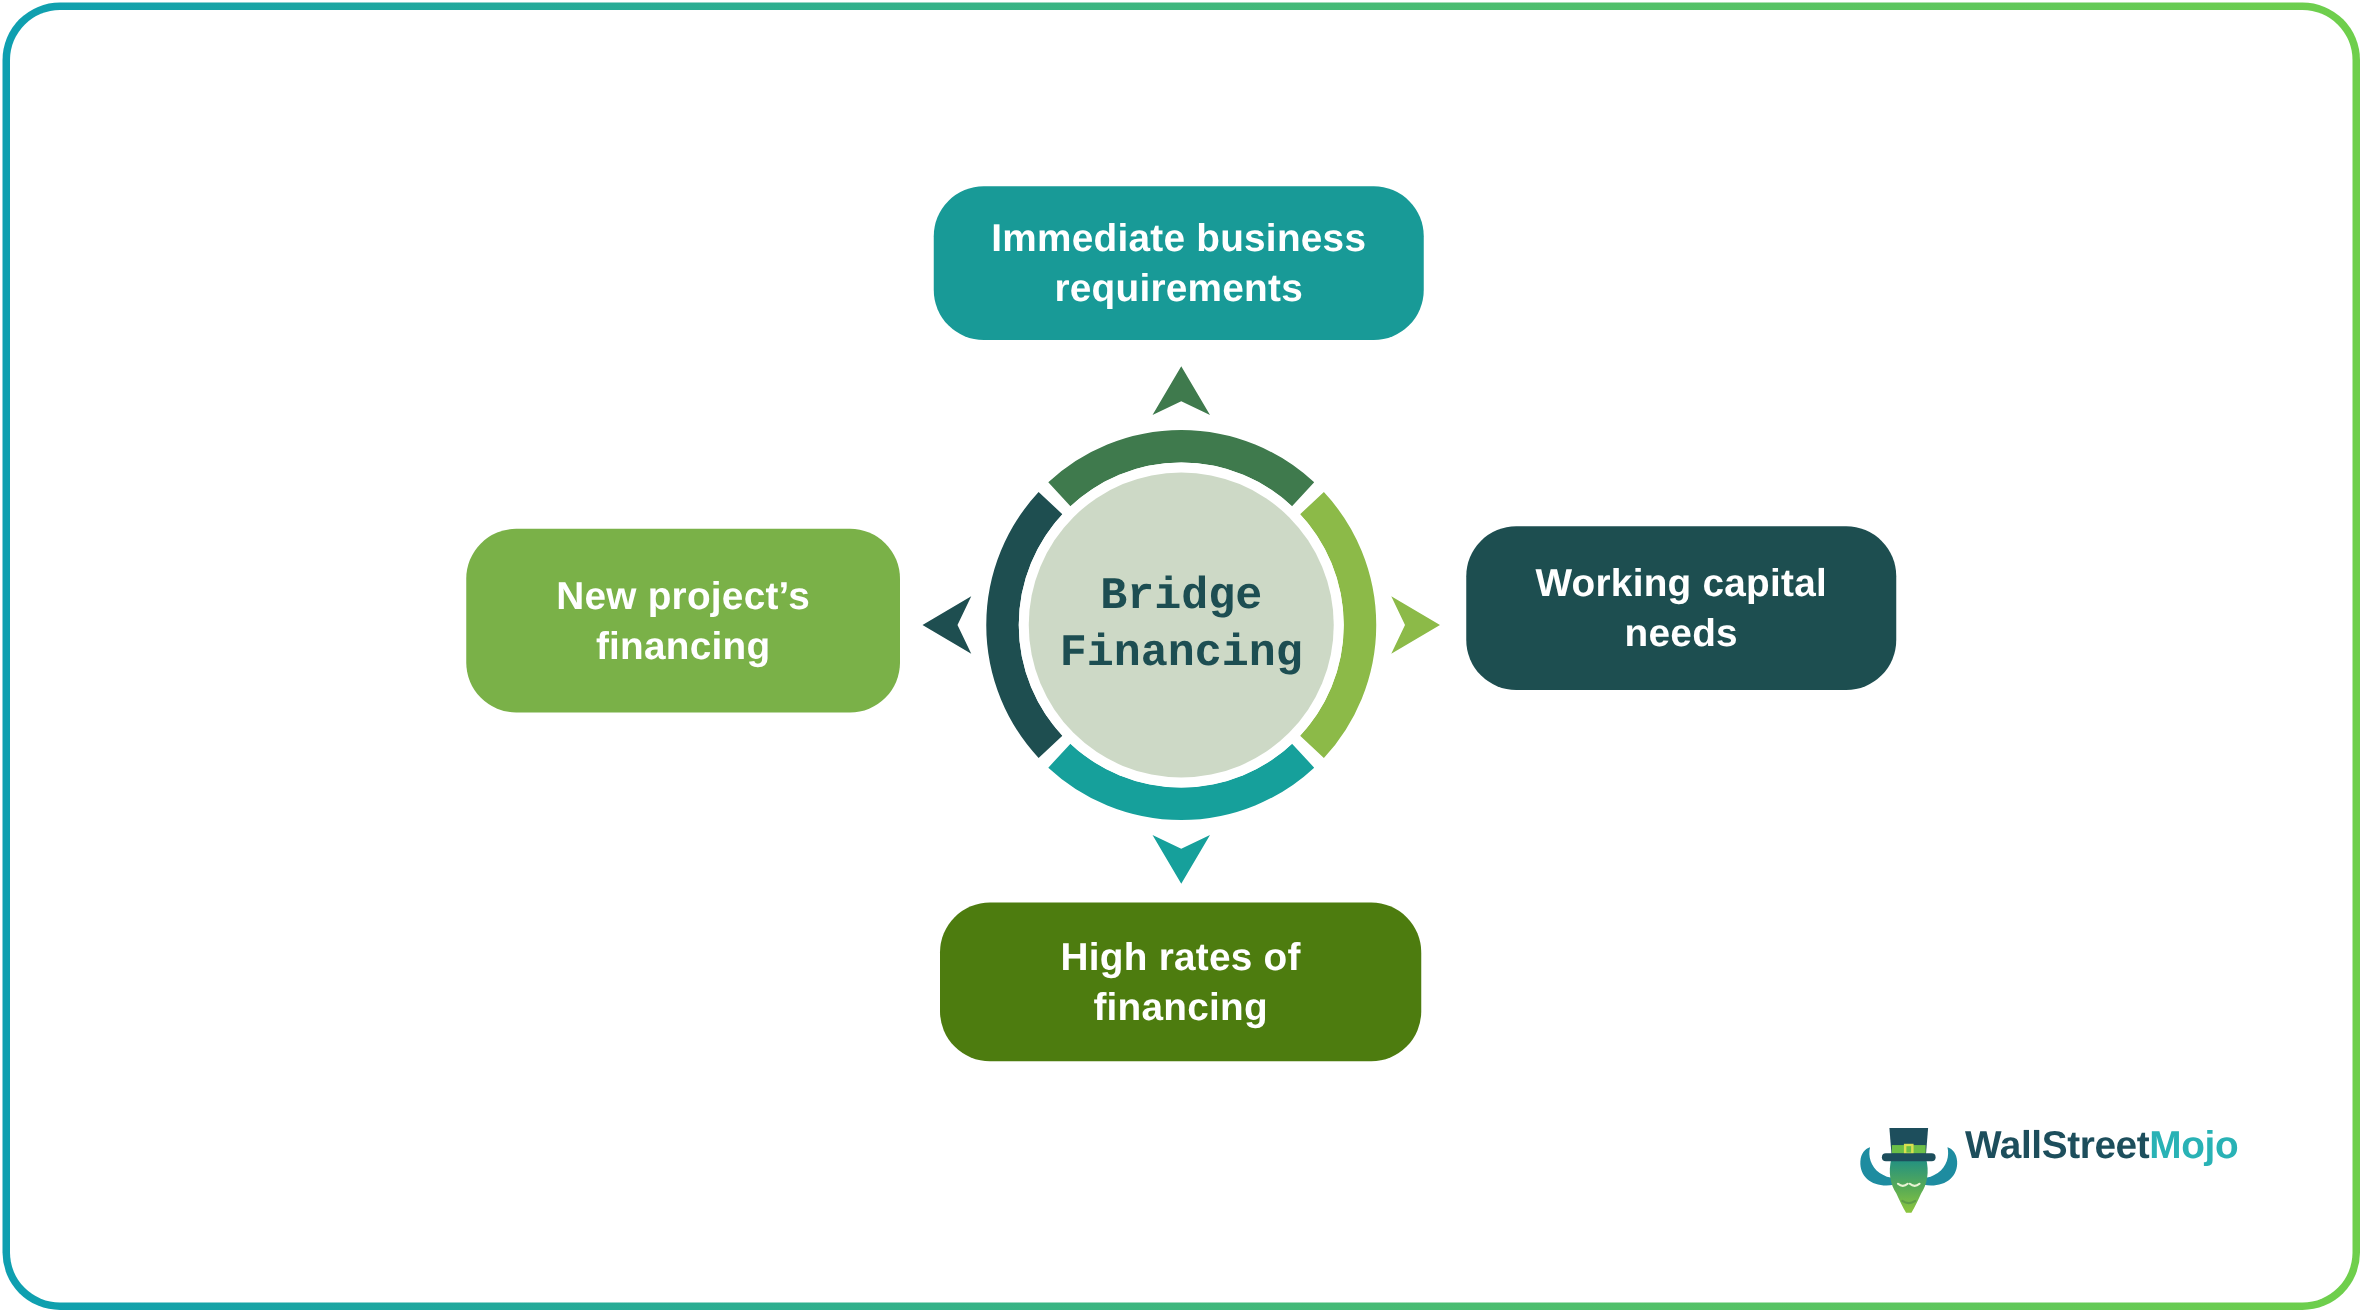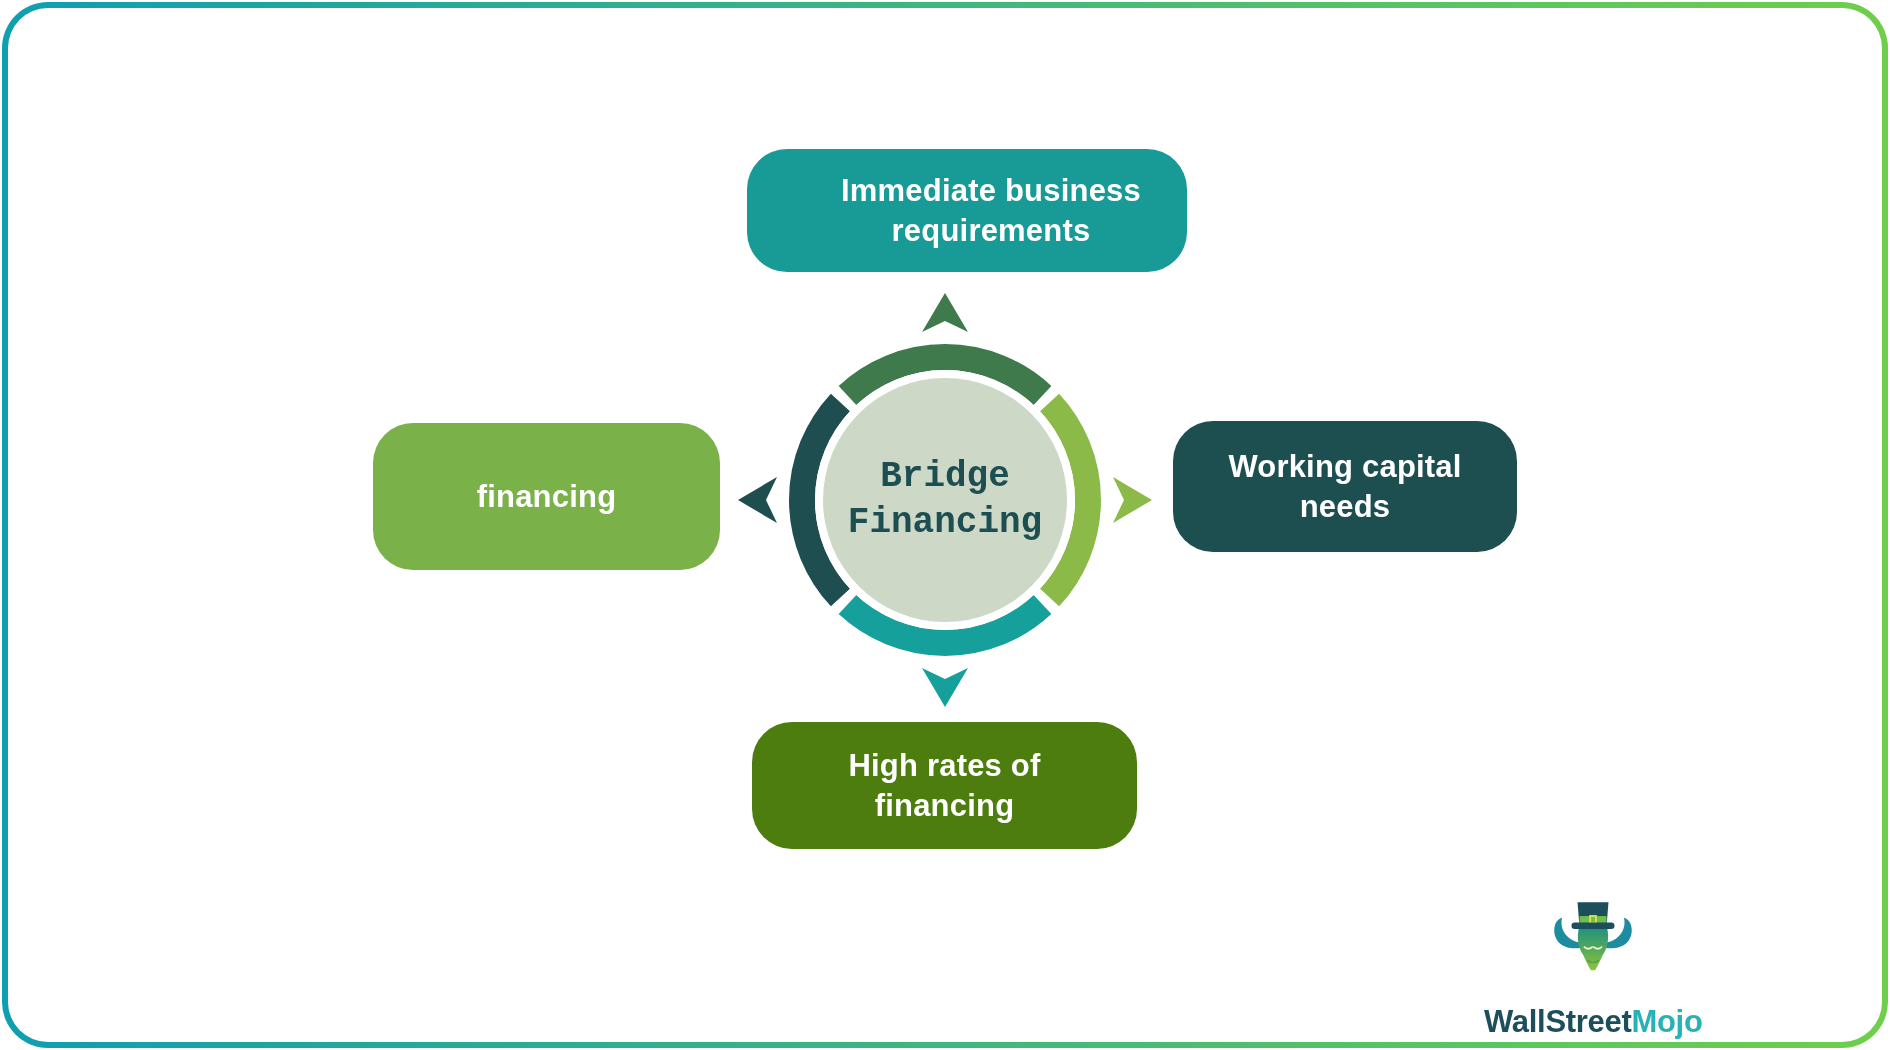--- a/index.html
+++ b/index.html
@@ -29,21 +29,21 @@
     align-items:center; justify-content:center;
     text-align:center;
     color:#ffffff;
     font-weight:700;
     font-size:31px;
     line-height:40px;
     letter-spacing:0.2px;
     z-index:2;
   }
   .node span { display:block; }
-  .node-top    { left:747px;  top:149px; width:392px; height:123px;padding-left:48px; }
+  .node-top    { left:747px;  top:149px; width:392px; height:123px; }
   .node-right  { left:1173px; top:421px; width:344px; height:131px; }
   .node-bottom { left:752px;  top:722px; width:385px; height:127px; }
   .node-left   { left:373px;  top:423px; width:347px; height:147px; }
 
   
   .hub { position:absolute; left:715px; top:270px; width:460px; height:460px; z-index:2;font-family:Liberation Mono, monospace; }
   .hub svg { position:absolute; left:0; top:0; }
   .hub-label {
     position:absolute; inset:0;
     display:flex; flex-direction:column;
@@ -51,23 +51,22 @@
     text-align:center;
     font-weight:700;
     font-size:36px;
     line-height:46px;
   }
   .hub-label span { display:block; }
 
   
   .logo {
     position:absolute; left:1484px; top:898px;
-    display:flex; align-items:center; gap:20px;
+    display:flex; gap:2px;
     z-index:2;
-    flex-direction:column;
   }
   .logo-text { font-weight:700; font-size:31px; letter-spacing:-0.3px; white-space:nowrap; }
 </style>
 </head>
 <body>
 
 <div class="canvas">
 
   <div class="frame" style="--grad-l: #0E9FB0; --grad-r: #6FCF4B;">
     <div class="frame-inner"></div>
@@ -82,20 +81,21 @@
     <span>Working capital</span>
     <span>needs</span>
   </div>
 
   <div class="node node-bottom" style="background: #4d7c0f; color: rgb(255, 255, 255);">
     <span>High rates of</span>
     <span>financing</span>
   </div>
 
   <div class="node node-left" style="background: rgb(122, 177, 72); color: rgb(255, 255, 255);">
+    <span>New project’s</span>
     <span>financing</span>
   </div>
 
   <div class="hub">
     <svg viewBox="-230 -230 460 460" width="460" height="460" aria-hidden="true">
       <g fill="none" stroke-width="26">
         <path d="M 97.5 -104.6 A 143 143 0 0 0 -97.5 -104.6" stroke="#3F7A4D"></path>
         <path transform="rotate(90)" d="M 97.5 -104.6 A 143 143 0 0 0 -97.5 -104.6" stroke="#8CBA48"></path>
         <path transform="rotate(180)" d="M 97.5 -104.6 A 143 143 0 0 0 -97.5 -104.6" stroke="#16A09B"></path>
         <path transform="rotate(270)" d="M 97.5 -104.6 A 143 143 0 0 0 -97.5 -104.6" stroke="#1E4E50"></path>

